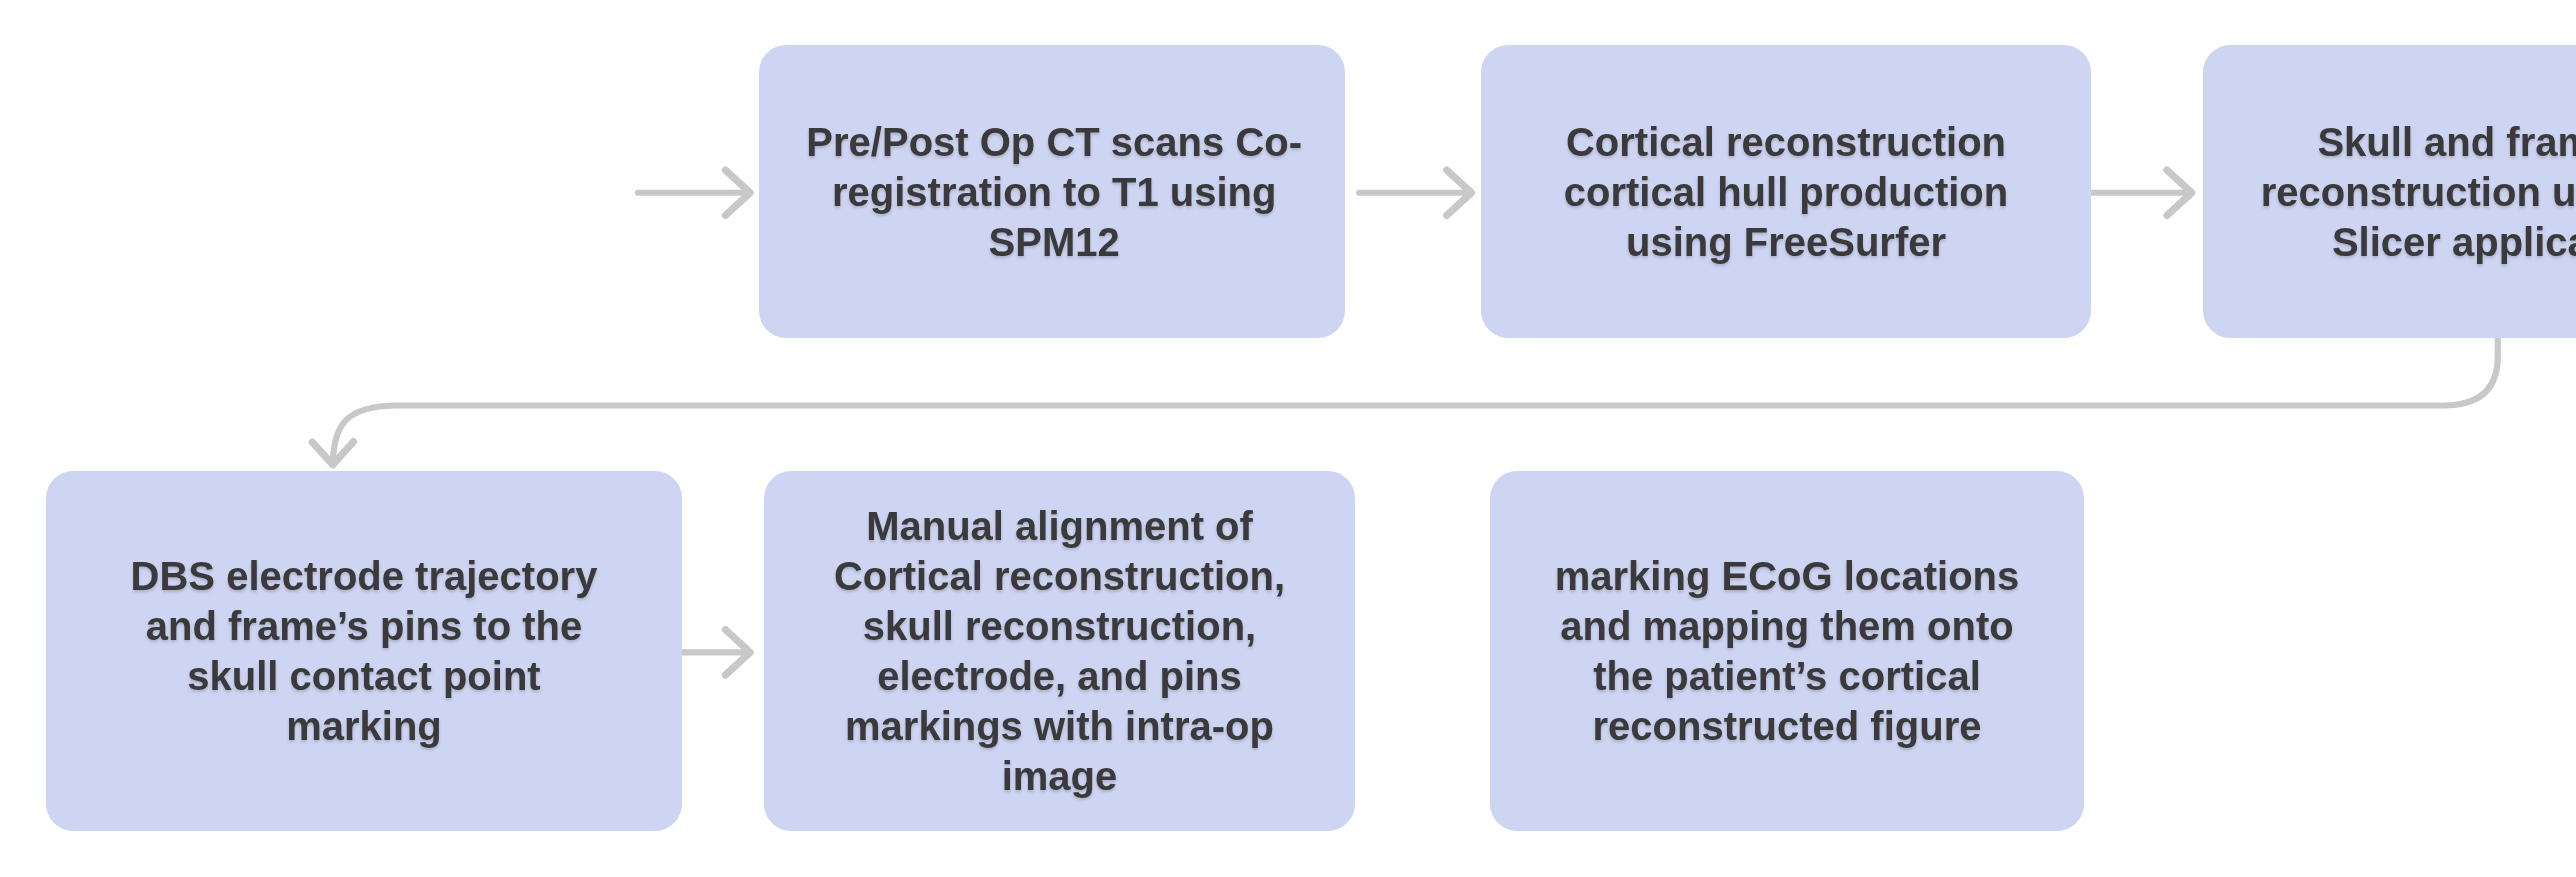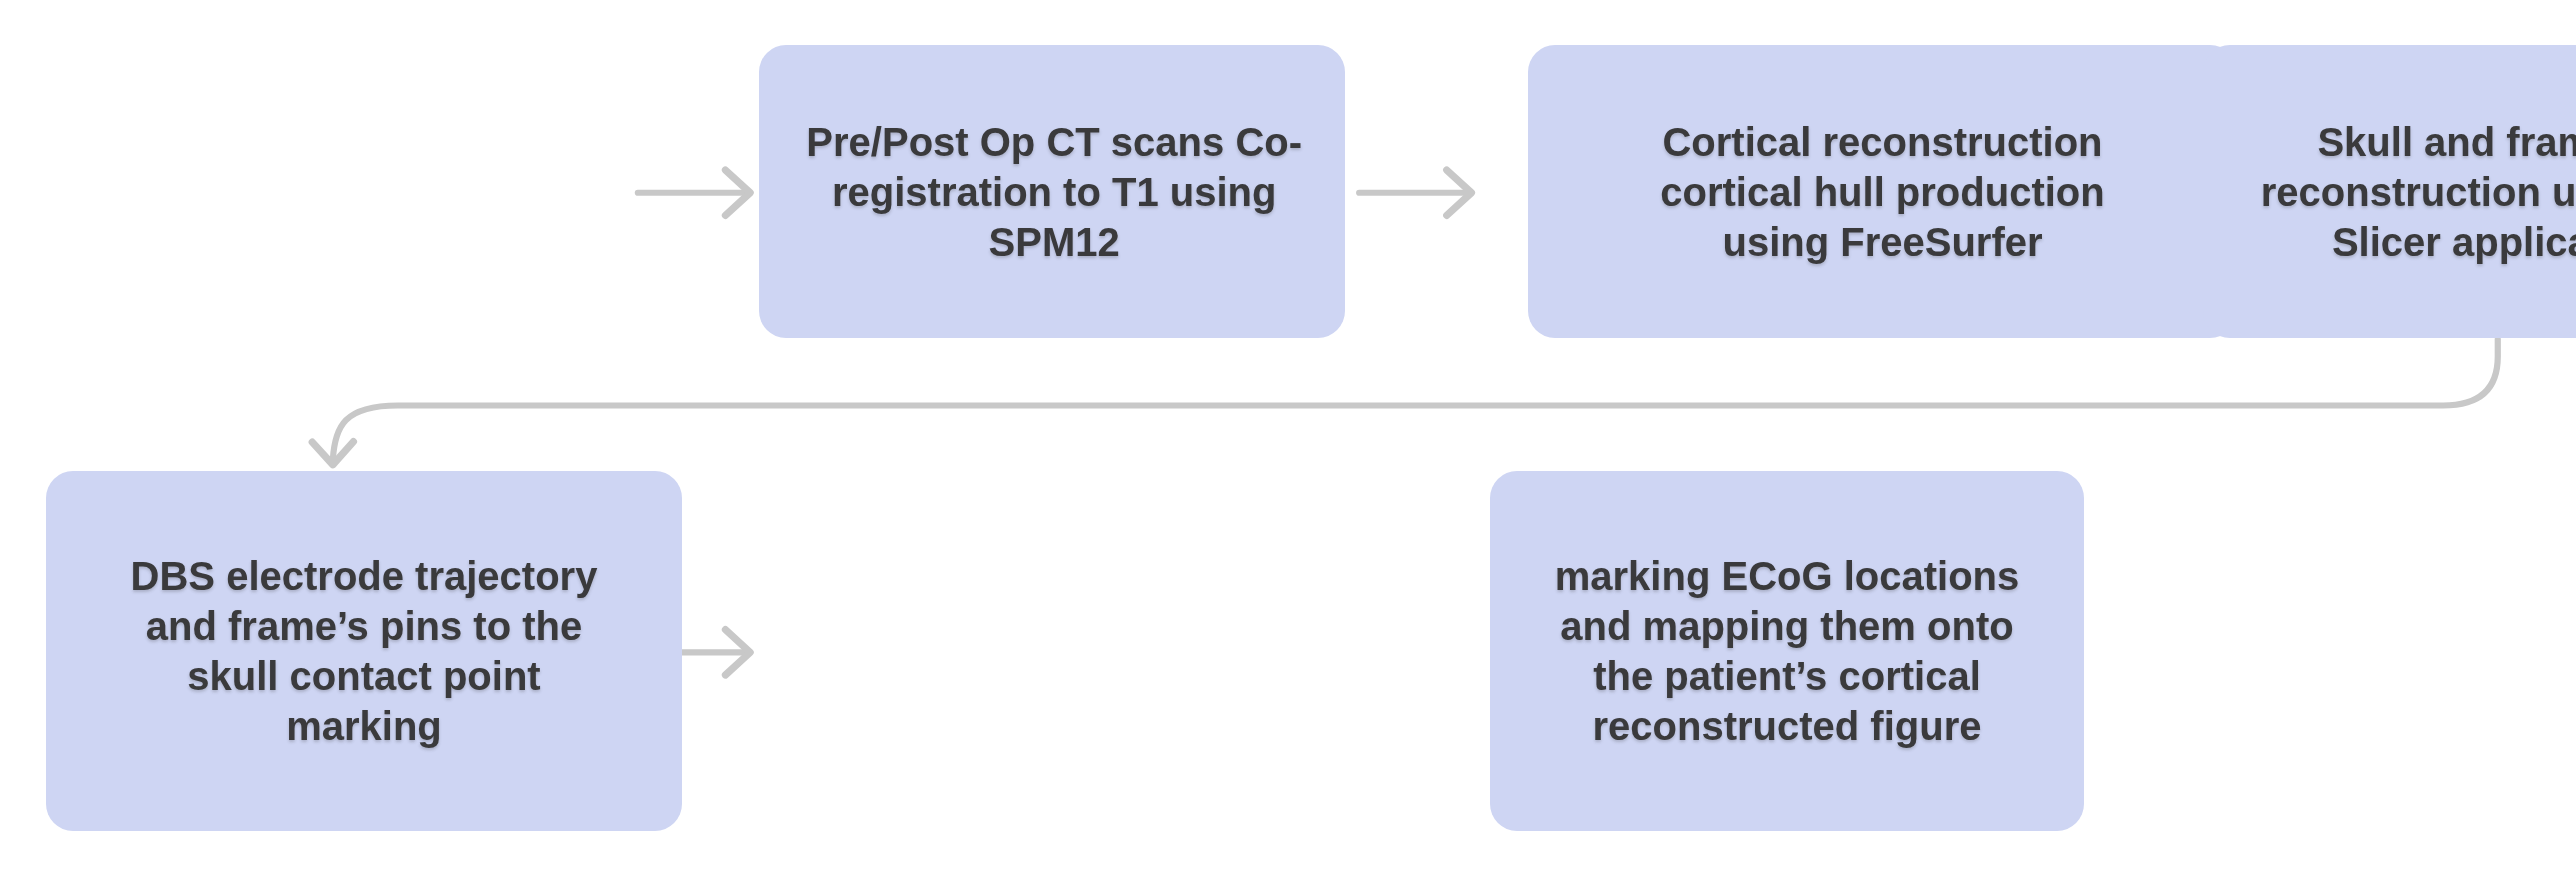--- a/index.html
+++ b/index.html
@@ -40,21 +40,21 @@
     font-size: 40px;
     line-height: 50px;
     color: var(--text-color, #3a3a3c);
     text-shadow: 0 2.1px 3.1px rgba(40,40,40,0.22);
   }
   
   .r1 { top: 45px;  height: 293px; }
   .r2 { top: 471px; height: 360px; }
   #box-1 { left: 46px;   width: 583px; }
   #box-2 { left: 759px; width: 586px; padding-left: 25px; }
-  #box-3 { left: 1481px; width: 709px; margin-left: 47px; }
+  #box-3 { left: 1481px; width: 610px; }
   #box-4 { left: 2203px; width: 589px; }
   #box-5 { left: 46px;   width: 636px; }
   #box-6 { left: 764px; width: 591px; }
   #box-7 { left: 1490px; width: 594px; }
 </style>
 </head>
 <body>
 
 <div id="canvas" style="--page-bg: #ffffff; --box-fill: #ced5f3; --text-color: #3a3a3c;">
 
@@ -107,20 +107,28 @@
 Slicer application</span>
   </div>
 
   <div id="box-5" class="box r2">
     <span class="box-label">DBS electrode trajectory
 and frame’s pins to the
 skull contact point
 marking</span>
   </div>
 
+  <div id="box-6" class="box r2">
+    <span class="box-label">Manual alignment of
+Cortical reconstruction,
+skull reconstruction,
+electrode, and pins
+markings with intra-op
+image</span>
+  </div>
 
   <div id="box-7" class="box r2">
     <span class="box-label">marking ECoG locations
 and mapping them onto
 the patient’s cortical
 reconstructed figure</span>
   </div>
 
 </div>
 

